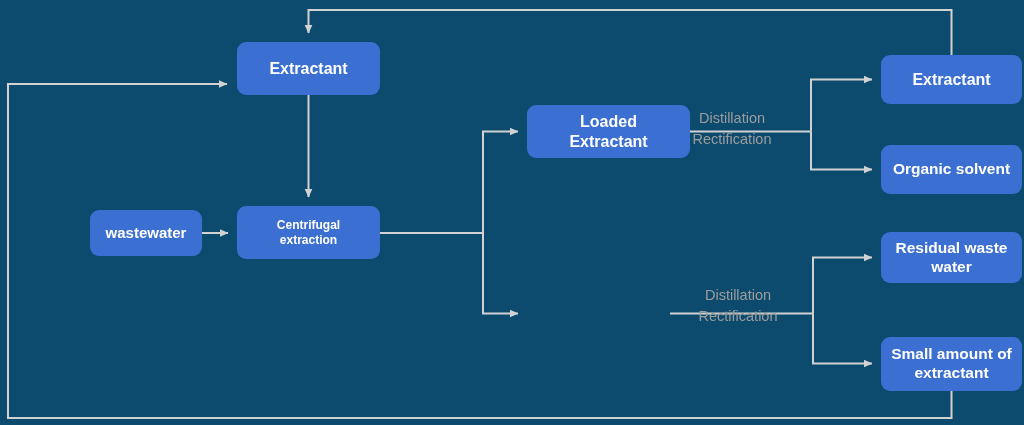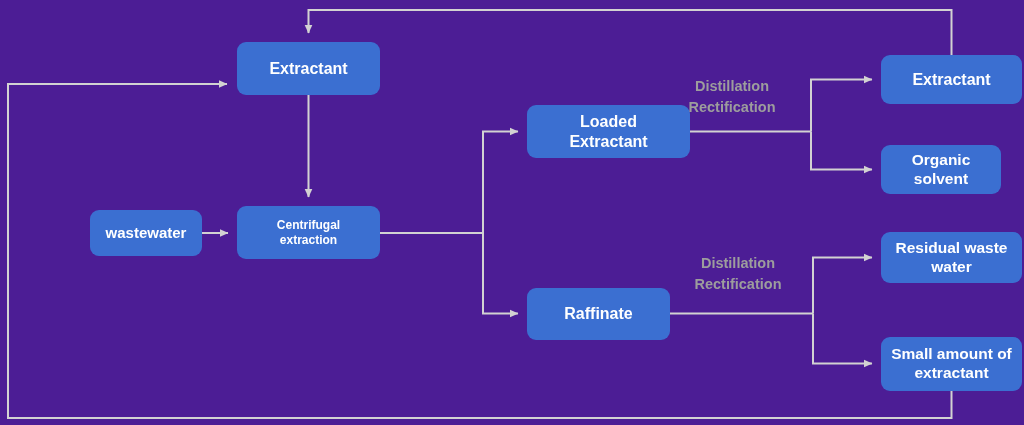--- a/index.html
+++ b/index.html
@@ -8,21 +8,21 @@
     padding: 0;
     background: #ffffff;
   }
   body {
     font-family: "Liberation Sans", sans-serif;
   }
   #canvas {
     position: relative;
     width: 1024px;
     height: 425px;
-    background: #4c1d95;
+    background: #0c4a6e;
     overflow: hidden;
   }
   #wires {
     position: absolute;
     left: 0;
     top: 0;
     width: 1024px;
     height: 425px;
     pointer-events: none;
   }
@@ -42,25 +42,26 @@
     z-index: 2;
   }
   .node span {
     display: block;
     width: 100%;
   }
   .proc-label {
     position: absolute;
     color: #9d9d9d;
     font-size: 14.5px;
-    font-weight: bold;
+    font-weight: normal;
     text-align: center;
     line-height: 1.45;
     white-space: pre-line;
     z-index: 2;
+    margin-top: 32px;
   }
 </style>
 </head>
 <body>
 
 <div id="canvas">
 
   <svg id="wires" viewBox="0 0 1024 425" width="1024" height="425" aria-hidden="true">
     <defs>
       <marker id="ah" markerWidth="9" markerHeight="9" refX="8.2" refY="4.5" orient="auto" markerUnits="userSpaceOnUse">
@@ -103,29 +104,26 @@
   <div class="node" style="left:237px; top:206px; width:143px; height:53px; font-size:12px; white-space:pre-line;">
     <span>Centrifugal
 extraction</span>
   </div>
 
   <div class="node" style="left:527px; top:105px; width:163px; height:53px; font-size:16px; white-space:pre-line;">
     <span>Loaded
 Extractant</span>
   </div>
 
-  <div class="node" style="left:527px; top:288px; width:143px; height:52px; font-size:16px;">
-    <span>Raffinate</span>
-  </div>
 
   <div class="node" style="left:881px; top:55px; width:141px; height:49px; font-size:16px;">
     <span>Extractant</span>
   </div>
 
-  <div class="node" style="left:881px; top:145px; width:120px; height:49px; font-size:15.5px;">
+  <div class="node" style="left:881px; top:145px; width:141px; height:49px; font-size:15.5px;">
     <span>Organic solvent</span>
   </div>
 
   <div class="node" style="left:881px; top:232px; width:141px; height:51px; font-size:15.5px; white-space:pre-line;">
     <span>Residual waste
 water</span>
   </div>
 
   <div class="node" style="left:881px; top:337px; width:141px; height:54px; font-size:15.5px; white-space:pre-line;">
     <span>Small amount of

